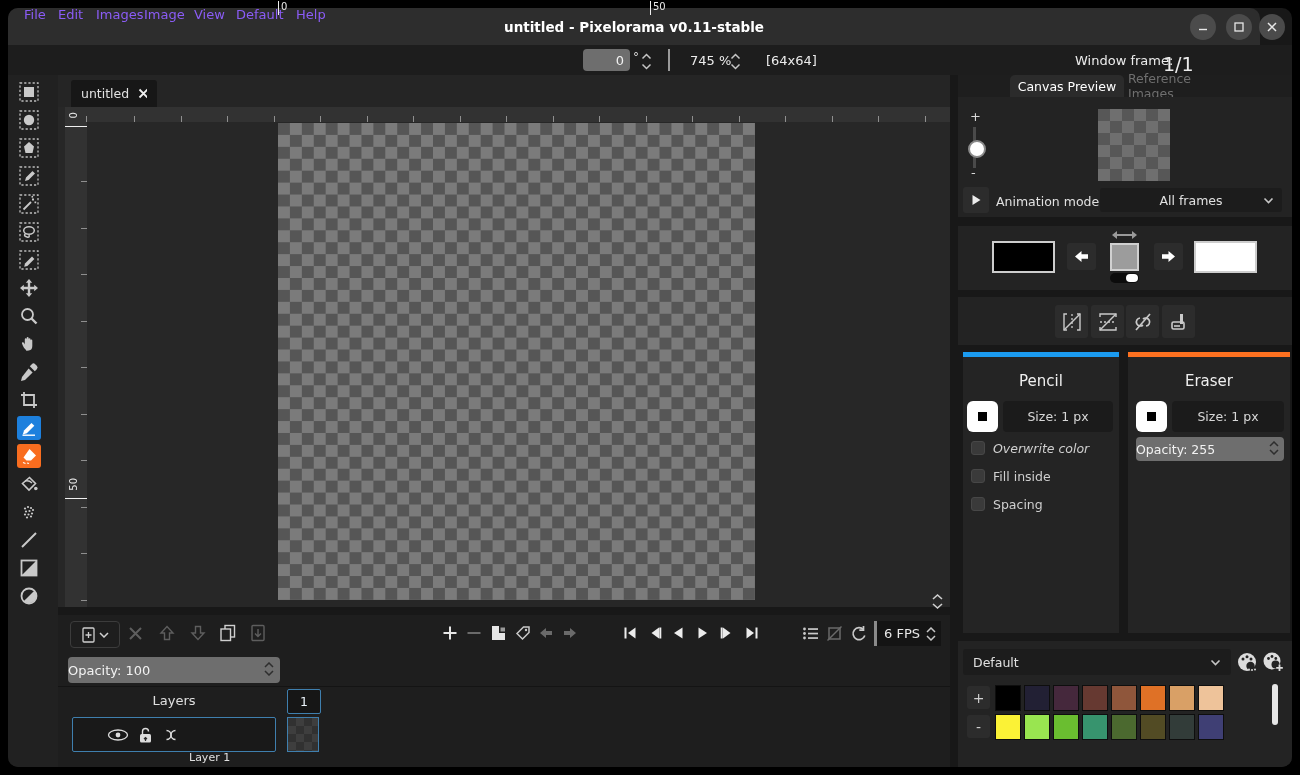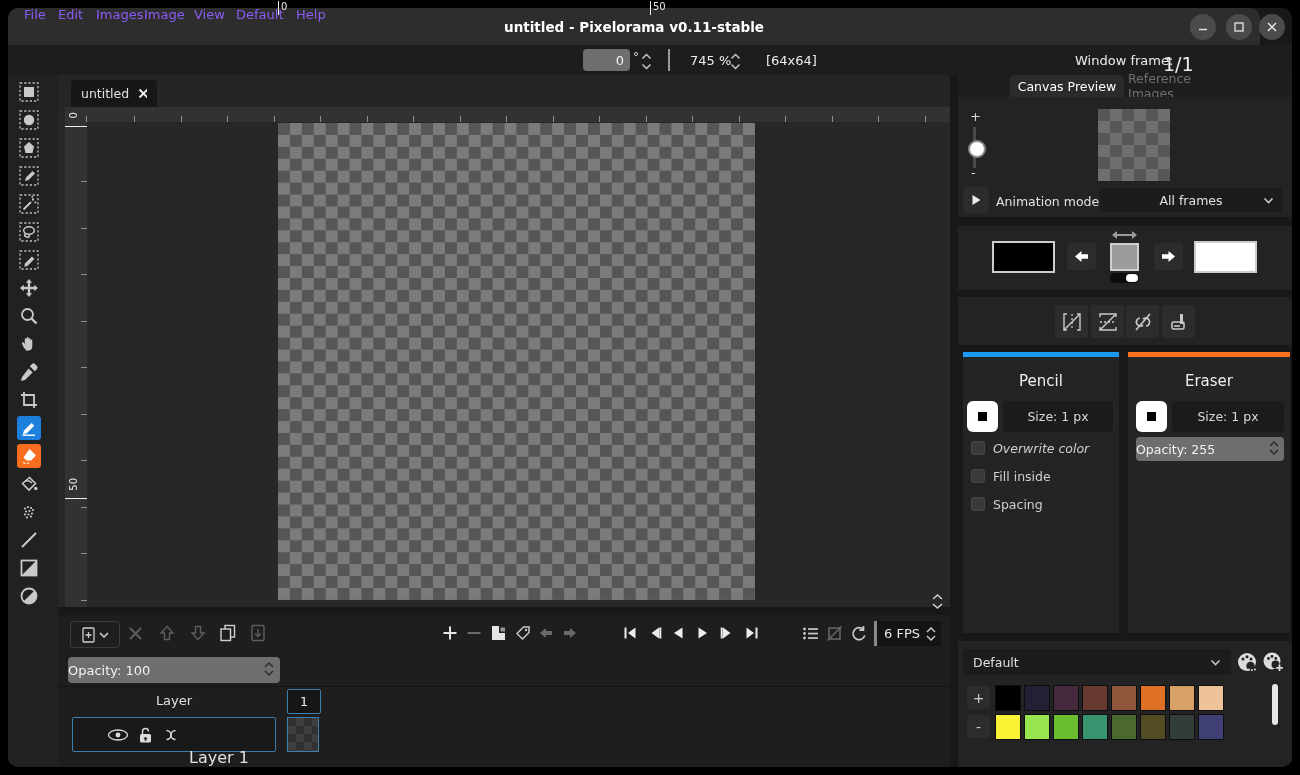--- a/index.html
+++ b/index.html
@@ -453,40 +453,40 @@
         <path d="M1 5 L5 1 L9 5" fill="none" stroke="#c6c6c6" stroke-width="1.5"></path>
       </svg>
     <svg width="10" height="6">
         <path d="M1 1 L5 5 L9 1" fill="none" stroke="#c6c6c6" stroke-width="1.5"></path>
       </svg>
   </div>
 </div>
 
 <div class="abs" style="left:58px;top:686px;width:892px;height:1px;background:#141414;"></div>
 
-<div class="abs lbl" style="left:72px;top:693px;width:204px;text-align:center;font-size:13px;">Layer</div>
+<div class="abs lbl" style="left:72px;top:693px;width:204px;text-align:center;font-size:13px;">Layers</div>
 <div class="abs" id="framebtn">
   <span>1</span>
 </div>
 
 <div class="abs" id="layerrow">
   <svg width="22" height="12">
       <ellipse cx="11" cy="6" rx="9.5" ry="5" fill="none" stroke="#dcdcdc" stroke-width="1.3"></ellipse>
       <circle cx="11" cy="6" r="2.4" fill="#dcdcdc"></circle>
     </svg>
   <svg width="15" height="18">
       <path d="M4.5 8 V5.5 a3 3 0 0 1 6 0" fill="none" stroke="#dcdcdc" stroke-width="1.4"></path>
       <rect x="2" y="8" width="11" height="8.5" rx="1.5" fill="#dcdcdc"></rect>
       <path d="M7.5 15 V12 M6 13 L7.5 11.5 L9 13" fill="none" stroke="#2a2a2a" stroke-width="1.2"></path>
     </svg>
   <svg width="18" height="12">
       <path d="M4.5 1.5 a4.5 4.5 0 0 1 0 9" fill="none" stroke="#dcdcdc" stroke-width="1.4"></path>
       <path d="M13.5 1.5 a4.5 4.5 0 0 0 0 9" fill="none" stroke="#dcdcdc" stroke-width="1.4"></path>
     </svg>
-  <span class="lbl" style="font-size:16px;margin-top:45px;">Layer 1</span>
+  <span class="lbl" style="font-size:11px;margin-top:45px;">Layer 1</span>
 </div>
 <div class="abs checker-dark" id="framethumb"></div>
 
 <div class="abs" id="rtabs"></div>
 <div id="rtab-active">
     <span>Canvas Preview</span>
   </div>
 <div id="rtab-inactive">
     <span>Reference Images</span>
   </div>

